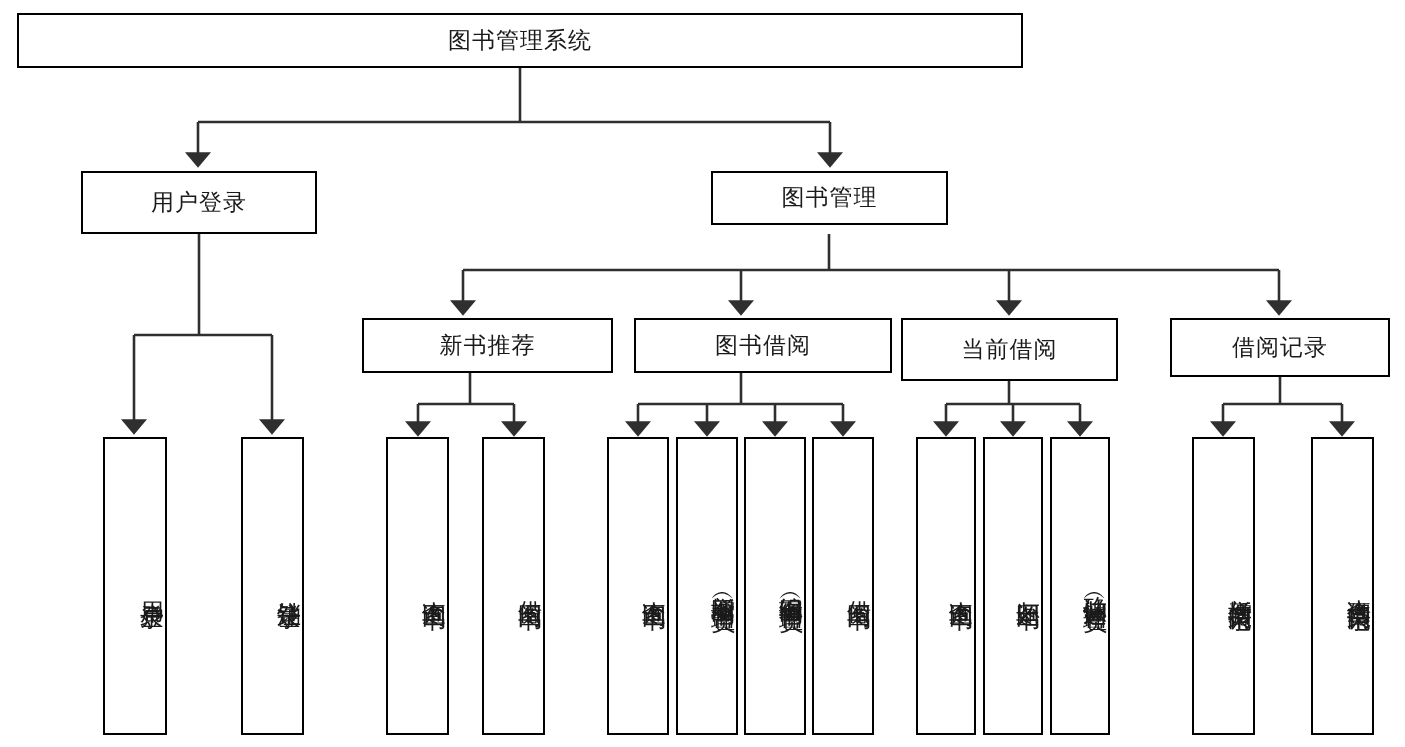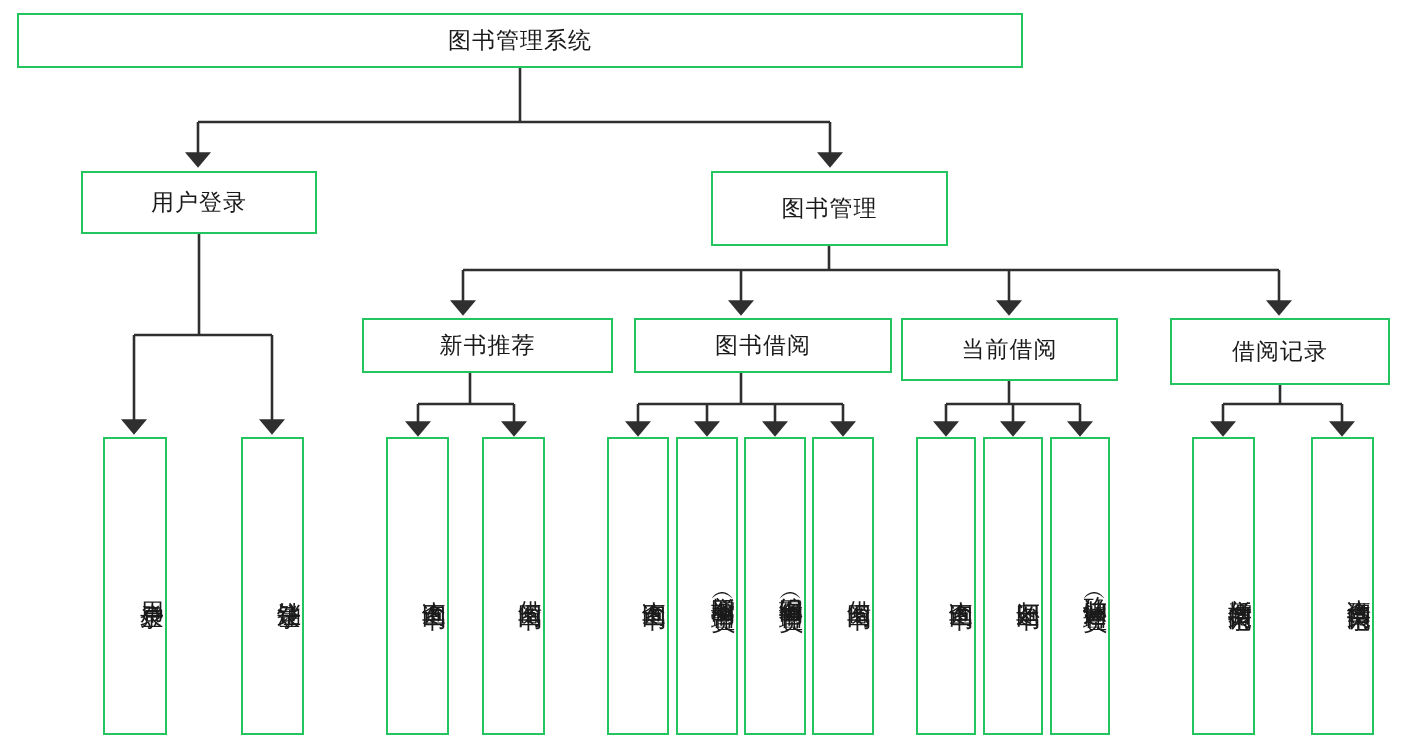--- a/index.html
+++ b/index.html
@@ -23,21 +23,21 @@
     position: absolute;
     left: 0;
     top: 0;
     width: 1405px;
     height: 747px;
     pointer-events: none;
   }
   .node {
     position: absolute;
     box-sizing: border-box;
-    border: 2px solid #22c55e;
+    border: 2px solid #000000;
     background: #ffffff;
     display: flex;
     align-items: center;
     justify-content: center;
     color: #1a1a1a;
   }
   .node.h {
     font-size: 23px;
     letter-spacing: 1px;
     line-height: 1.1;
@@ -122,34 +122,34 @@
     </g>
   </svg>
 
   <div class="node h" style="left:17px;top:13px;width:1006px;height:55px;">
     <span>图书管理系统</span>
   </div>
 
   <div class="node h" style="left:81px;top:171px;width:236px;height:63px;">
     <span>用户登录</span>
   </div>
-  <div class="node h" style="left:711px;top:171px;width:237px;height:75px;">
+  <div class="node h" style="left:711px;top:171px;width:237px;height:54px;">
     <span>图书管理</span>
   </div>
 
   <div class="node h" style="left:362px;top:318px;width:251px;height:55px;">
     <span>新书推荐</span>
   </div>
   <div class="node h" style="left:634px;top:318px;width:258px;height:55px;text-align:center;">
     <span>图书借阅</span>
   </div>
   <div class="node h" style="left:901px;top:318px;width:217px;height:63px;">
     <span>当前借阅</span>
   </div>
-  <div class="node h" style="left:1170px;top:318px;width:220px;height:67px;">
+  <div class="node h" style="left:1170px;top:318px;width:220px;height:59px;">
     <span>借阅记录</span>
   </div>
 
   <div class="node v" style="left:103px;top:437px;width:64px;height:298px;">
     <span class="vtext">用户登录</span>
   </div>
   <div class="node v" style="left:241px;top:437px;width:63px;height:298px;">
     <span class="vtext">注销登录</span>
   </div>
 

